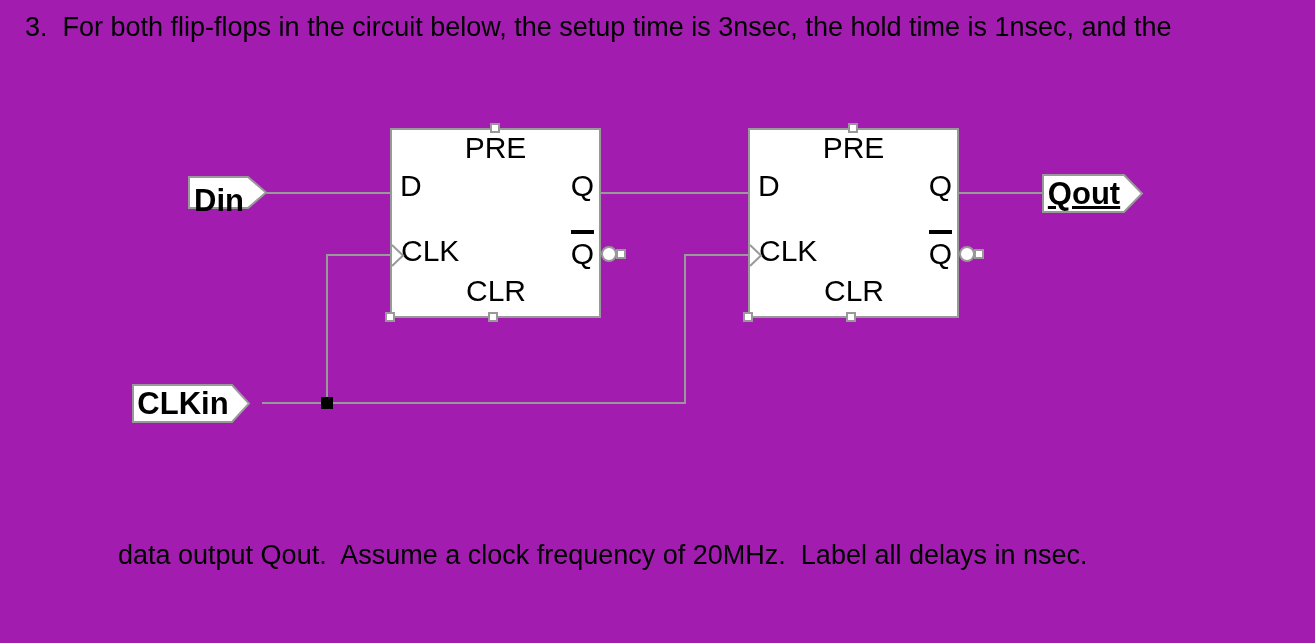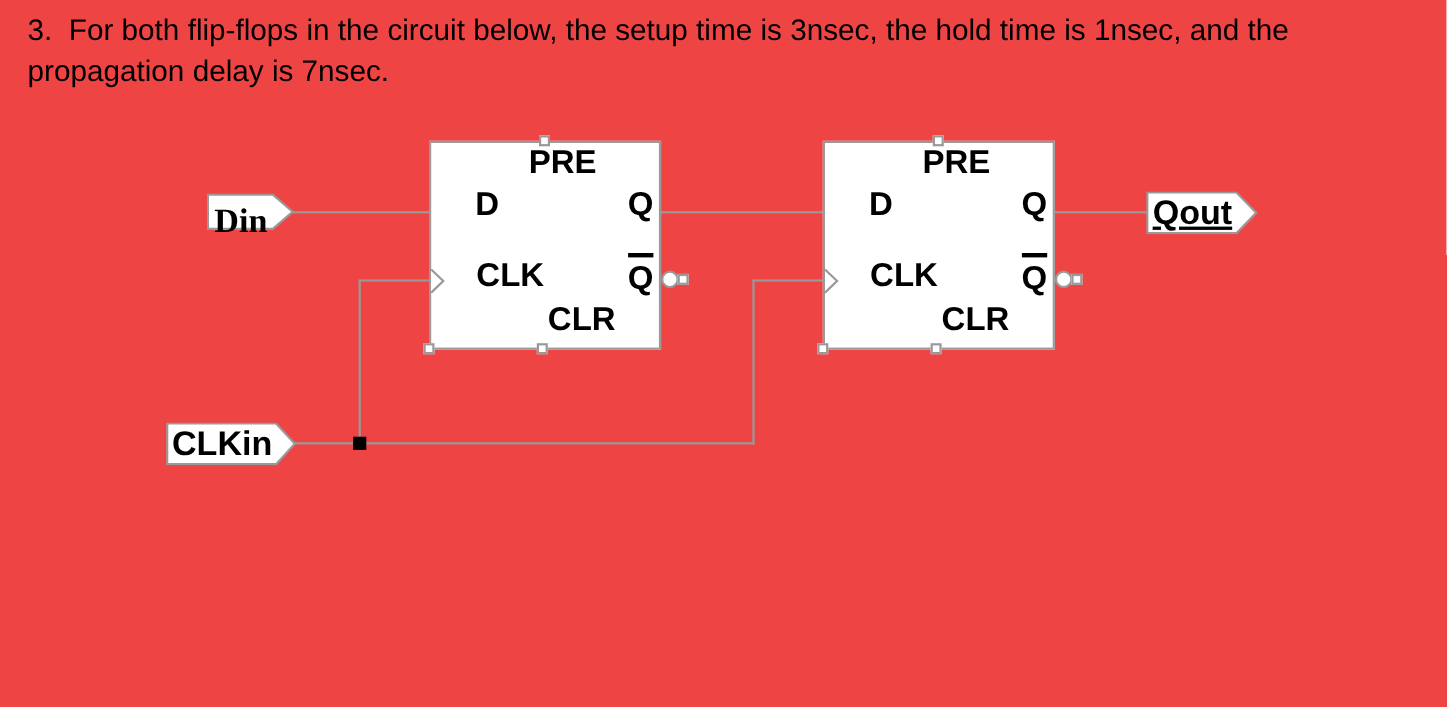--- a/index.html
+++ b/index.html
@@ -1,21 +1,21 @@
 <!DOCTYPE html>
 <html><head>
 <meta charset="utf-8">
 <style>
   * { margin: 0; padding: 0; box-sizing: border-box; }
   html, body { background: #ffffff; }
   .page {
     position: relative;
     width: 1315px;
     height: 643px;
-    background: #ef4444;
+    background: #a21caf;
     font-family: "Liberation Sans", sans-serif;
     color: #000000;
     overflow: hidden;
   }
   .textblock { position: absolute; }
   .textline {
     font-size: 27px;
     line-height: 38px;
     color: #000000;
     white-space: pre-wrap;
@@ -30,24 +30,23 @@
     position: absolute;
     width: 211px;
     height: 190px;
     border: 2px solid #999999;
     background: #ffffff;
   }
   .ff-label {
     position: absolute;
     font-size: 30px;
     line-height: 30px;
-    font-weight: bold;
+    font-weight: normal;
     color: #000000;
     white-space: nowrap;
-    margin-left: 32px;
   }
   .center-h { left: 0; right: 0; text-align: center; }
   .qbar {
     display: inline-block;
     border-top: 4px solid #000000;
     padding-top: 5px;
   }
   .pin-square {
     position: absolute;
     width: 10px;
@@ -78,21 +77,20 @@
     color: #000000;
   }
 </style>
 </head>
 <body>
 
 <div class="page">
 
   <div class="textblock" style="left:25px; top:8px; width:1270px;">
     <div class="textline">3.  For both flip-flops in the circuit below, the setup time is 3nsec, the hold time is 1nsec, and the</div>
-    <div class="textline">propagation delay is 7nsec.</div>
   </div>
 
   <div>
 
     <div class="wire" style="left:266px; top:192px; width:125px; height:2px;"></div>
     <div class="wire" style="left:600px; top:192px; width:149px; height:2px;"></div>
     <div class="wire" style="left:958px; top:192px; width:86px; height:2px;"></div>
     <div class="wire" style="left:262px; top:402px; width:424px; height:2px;"></div>
     <div class="wire" style="left:326px; top:255px; width:2px; height:149px;"></div>
     <div class="wire" style="left:326px; top:254px; width:66px; height:2px;"></div>
@@ -129,39 +127,40 @@
 
     <svg class="clk-tri" style="left:749px; top:243px;" width="14" height="25">
       <path d="M1,2 L12,12.5 L1,23" fill="#ffffff" stroke="#999999" stroke-width="2"></path>
     </svg>
     <div class="pin-square" style="left:848px; top:123px;"></div>
     <div class="pin-square" style="left:846px; top:312px;"></div>
     <div class="pin-square" style="left:743px; top:312px;"></div>
     <div class="bubble" style="left:959px; top:246px;"></div>
     <div class="pin-square" style="left:974px; top:249px;"></div>
 
-    <div class="tag" style="left:188px; top:176px; width:80px; height:49px;font-family:Liberation Serif, serif;">
+    <div class="tag" style="left:188px; top:176px; width:80px; height:49px;">
       <svg width="80" height="33" viewBox="0 0 80 33">
         <polygon points="1,1 60,1 78,16.5 60,32 1,32" fill="#ffffff" stroke="#999999" stroke-width="2"></polygon>
       </svg>
       <span class="tag-text" style="width:62px;">Din</span>
     </div>
 
-    <div class="tag" style="left:151px; top:384px; width:119px; height:39px;">
+    <div class="tag" style="left:132px; top:384px; width:119px; height:39px;">
       <svg width="119" height="39" viewBox="0 0 119 39">
         <polygon points="1,1 100,1 117,19.5 100,38 1,38" fill="#ffffff" stroke="#999999" stroke-width="2"></polygon>
       </svg>
       <span class="tag-text" style="width:102px;">CLKin</span>
     </div>
 
     <div class="tag" style="left:1042px; top:174px; width:102px; height:39px;">
       <svg width="102" height="39" viewBox="0 0 102 39">
         <polygon points="1,1 82,1 100,19.5 82,38 1,38" fill="#ffffff" stroke="#999999" stroke-width="2"></polygon>
       </svg>
       <span class="tag-text" style="width:84px;text-decoration:underline;">Qout</span>
     </div>
 
   </div>
 
   <div class="textblock" style="left:118px; top:538px; width:1160px;">
+    <div class="textline q-textline">data output Qout.  Assume a clock frequency of 20MHz.  Label all delays in nsec.</div>
   </div>
 
 </div>
 
 </body></html>

